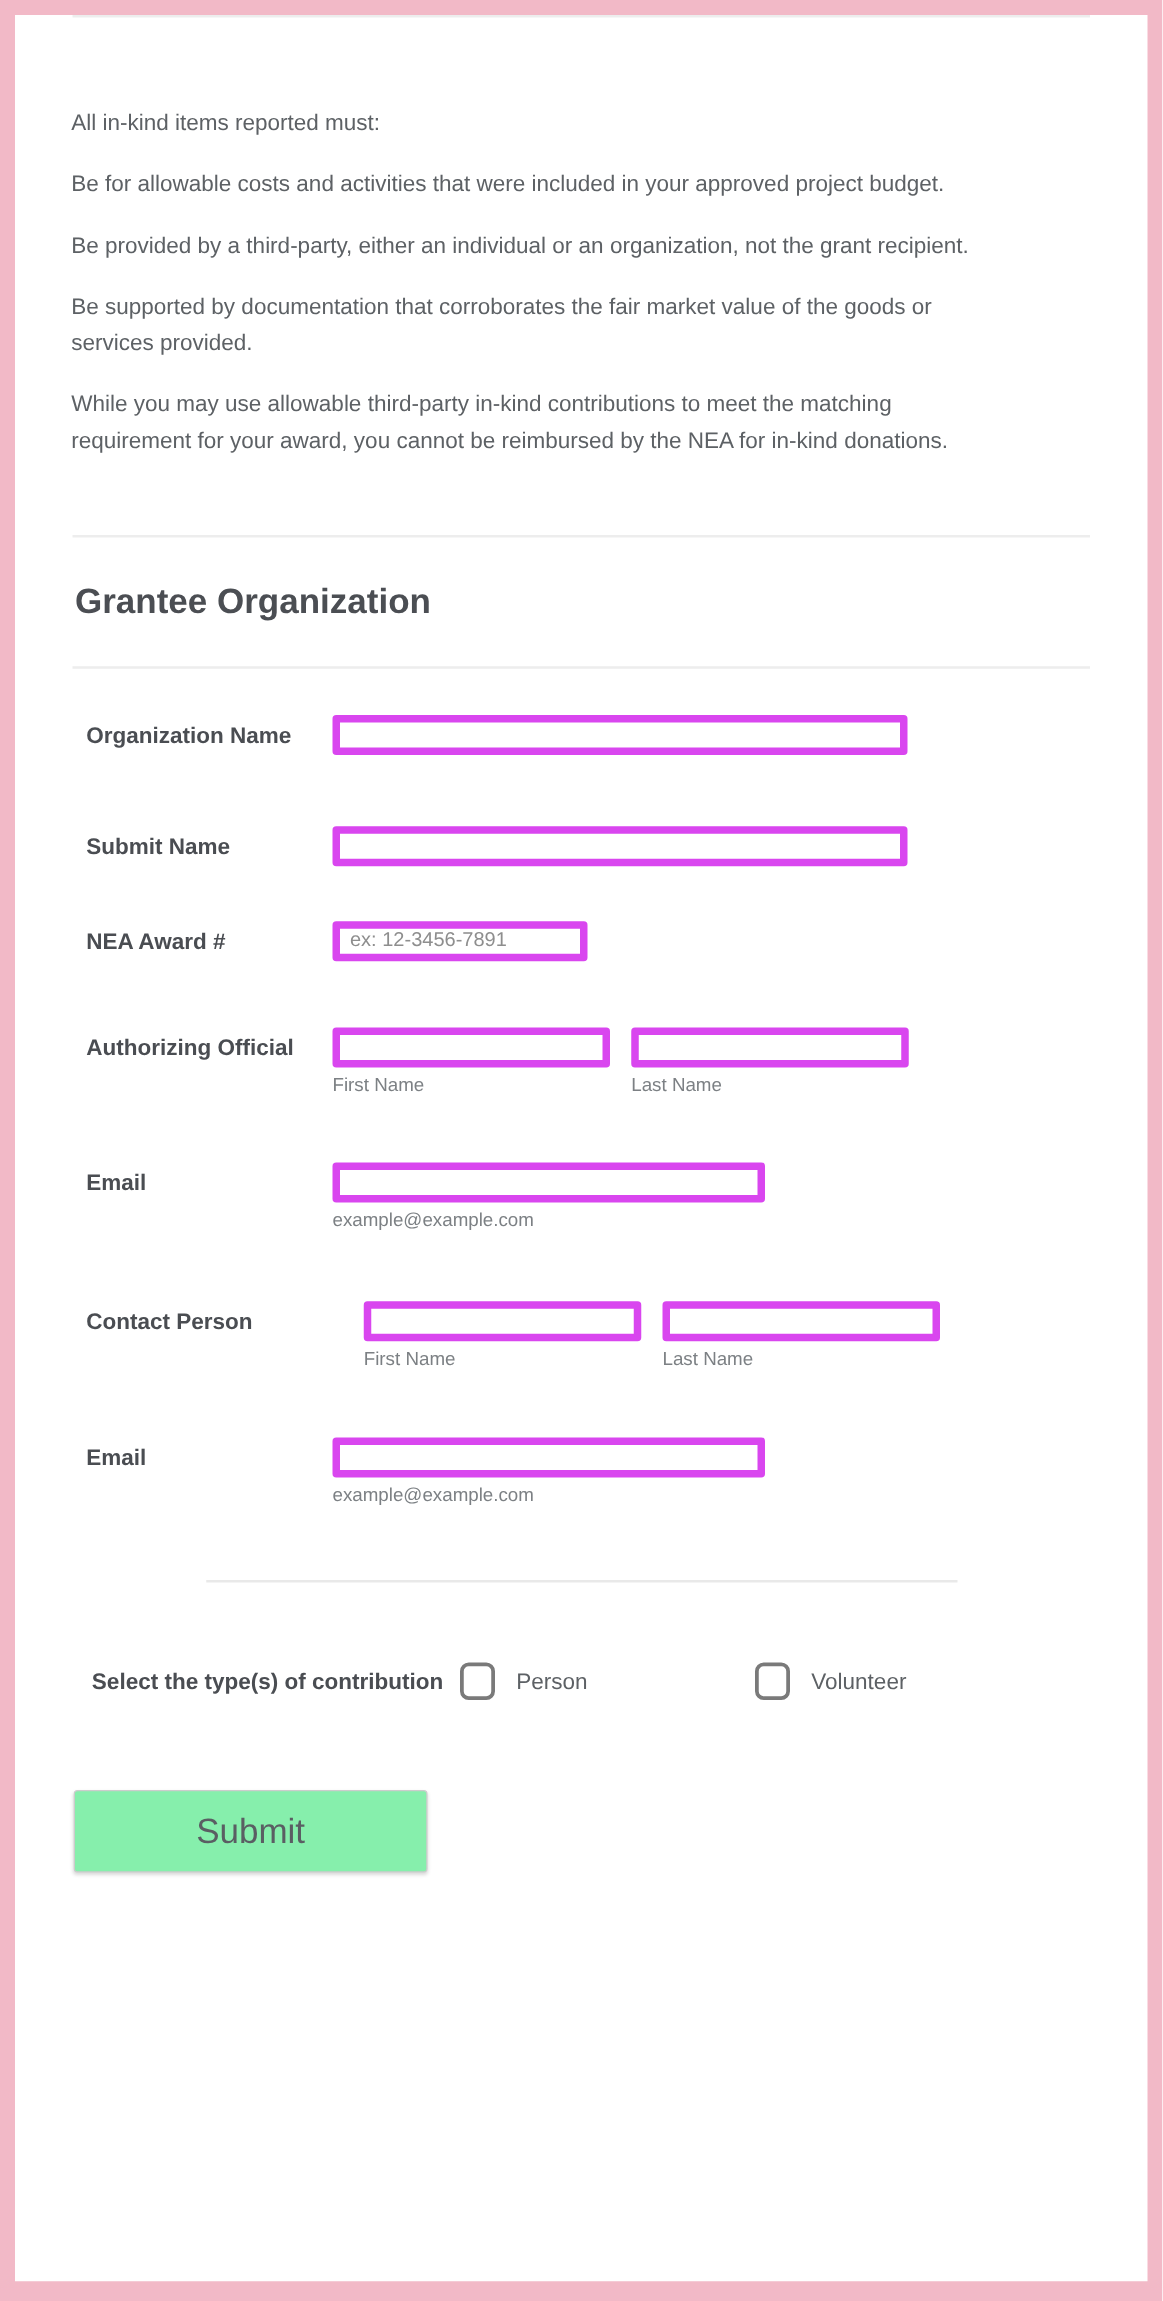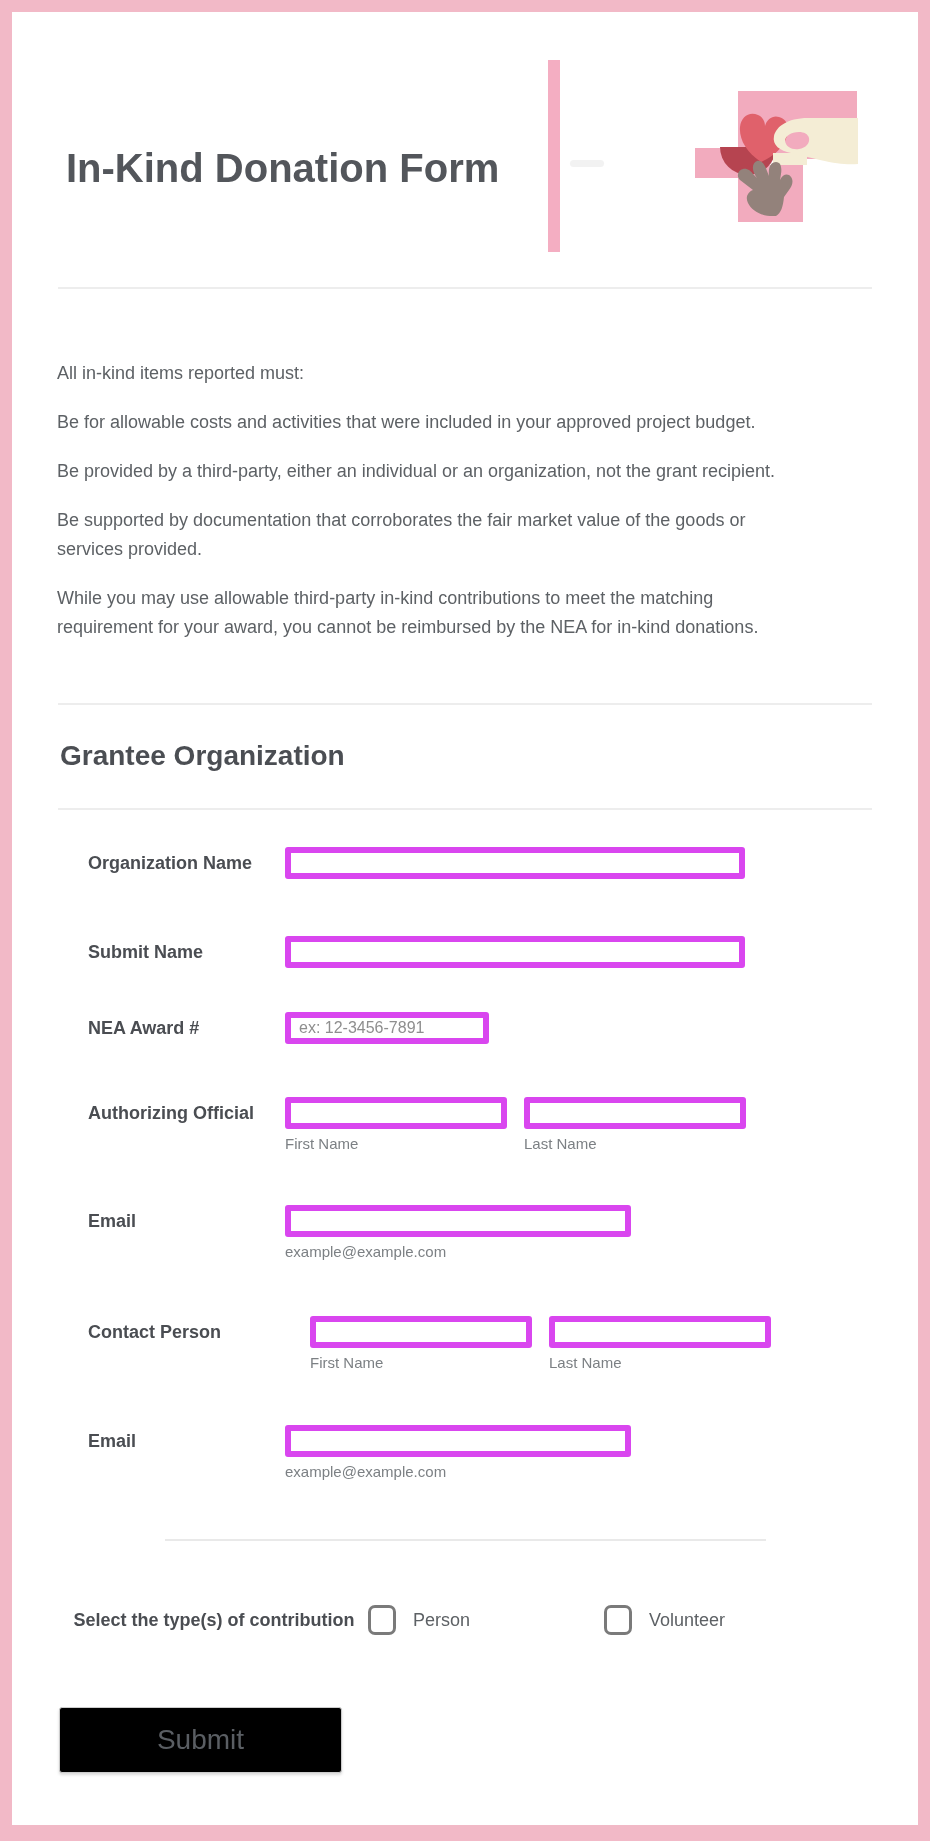--- a/index.html
+++ b/index.html
@@ -43,21 +43,21 @@
   .intro p:last-child{ margin-bottom:0; }
 
   
   .section-title{
     margin:35px 0 36px 48px;
     font-size:28px; line-height:32px; font-weight:bold; color:#4b4e53;
   }
 
   
   .form-body{ padding-top:37px; }
-  .form-row{ display:flex; padding-left:76px; }
+  .form-row{ display:flex; padding-left:57px; }
   .row-label{
     width:197px; flex-shrink:0;
     font-size:18px; font-weight:bold; color:#4a4d52; line-height:32px;
     white-space:nowrap;
   }
   .mb-a{ margin-bottom:57px; } .mb-b{ margin-bottom:44px; }
   .mb-c{ margin-bottom:53px; } .mb-d{ margin-bottom:53px; }
   .mb-e{ margin-bottom:56px; } .mb-f{ margin-bottom:54px;gap:25px; }
 
   input[type="text"]{
@@ -86,47 +86,32 @@
     width:28px; height:30px; border:3px solid #7a7a7a; border-radius:7px;
     background:#fff; flex-shrink:0; cursor:pointer;
   }
   .opt-label{ font-size:18px; color:#5d6165; margin-left:17px; }
   .gap-opts{ margin-left:134px; }
 
   
   .submit-btn{
     display:block; margin:72px 0 0 47px;
     width:283px; height:66px;
-    background:#000000; border:1px solid #cccccc; border-radius:3px;
+    background:#86efac; border:1px solid #cccccc; border-radius:3px;
     box-shadow:0 2px 3px rgba(0,0,0,0.15);
     font-family:"Liberation Sans", sans-serif;
     font-size:28px; color:#5a5e63; cursor:pointer;
   }
 </style>
 </head>
 <body>
 
 <div class="page">
   <div class="inner">
 
-    <div class="header">
-      <h1 class="form-title">In-Kind Donation Form</h1>
-      <div class="accent-bar"></div>
-      <div class="smudge"></div>
-      <svg class="logo" viewBox="0 0 163 133" aria-hidden="true">
-        <rect x="0" y="59" width="43" height="30" fill="#f2abbe"></rect>
-        <rect x="43" y="2" width="119" height="68" fill="#f2abbe"></rect>
-        <rect x="43" y="76" width="65" height="57" fill="#f2abbe"></rect>
-        <path d="M25 58 A28 28 0 0 0 81 58 Z" fill="#b64450"></path>
-        <path d="M66 73 C51 63 44 50 45 38 C46 27 55 22 63 26 C68 28 70 33 70 37 C72 30 78 26 84 28 C92 30 95 38 92 47 C88 59 79 67 66 73 Z" fill="#e0616b"></path>
-        <rect x="78" y="64" width="34" height="12" fill="#f4edd5"></rect>
-        <path fill-rule="evenodd" fill="#f4edd5" d="M163 29 L113 29 C92 29 81 38 79 47 C77 56 85 62 96 64 L125 71 C142 75 153 76 163 75 Z M104 43 C96 43 90 47 90 52 C91 58 97 61 104 60 C111 59 115 54 114 49 C113 45 109 43 104 43 Z"></path>
-        <path fill="#93827b" d="M81 127 C67 128 57 122 53 114 C50 108 53 103 58 101 L45 91 C41 87 43 81 48 80 C52 79 56 82 58 85 L62 89 C56 81 57 74 62 72 C67 71 70 76 72 82 L74 87 C73 78 76 73 81 73 C86 73 87 79 86 85 L85 91 C88 85 93 84 96 88 C99 92 97 97 94 101 L89 108 C88 118 86 124 81 127 Z"></path>
-      </svg>
-    </div>
 
     <div class="divider"></div>
 
     <div class="intro">
       <p>All in-kind items reported must:</p>
       <p>Be for allowable costs and activities that were included in your approved project budget.</p>
       <p>Be provided by a third-party, either an individual or an organization, not the grant recipient.</p>
       <p>Be supported by documentation that corroborates the fair market value of the goods or
 services provided.</p>
       <p>While you may use allowable third-party in-kind contributions to meet the matching

